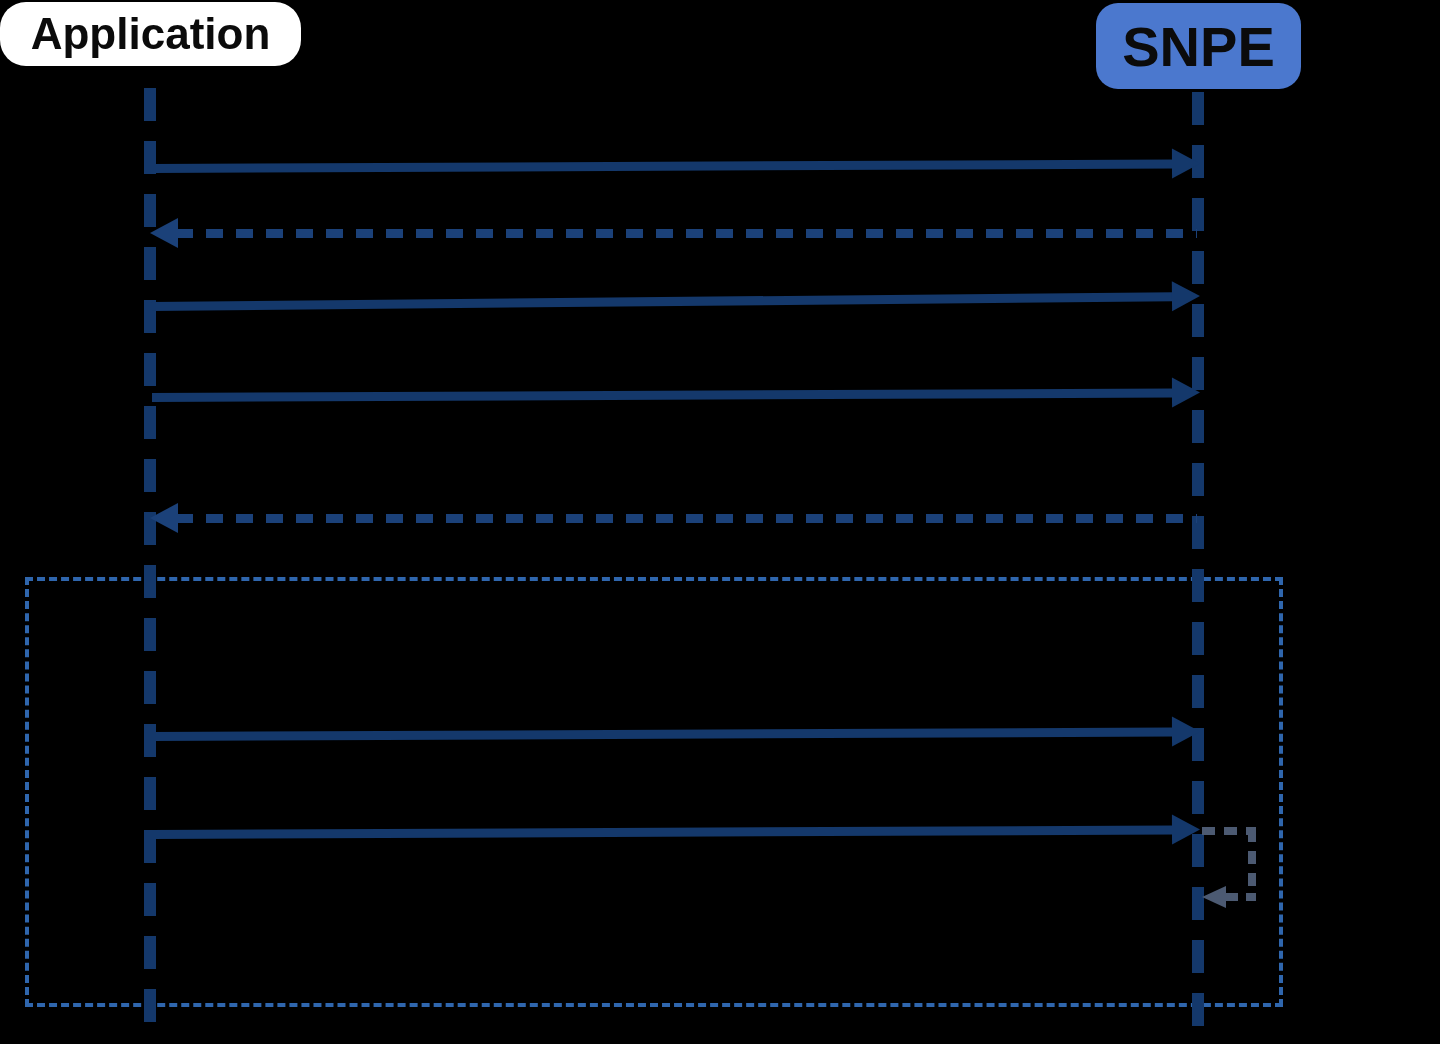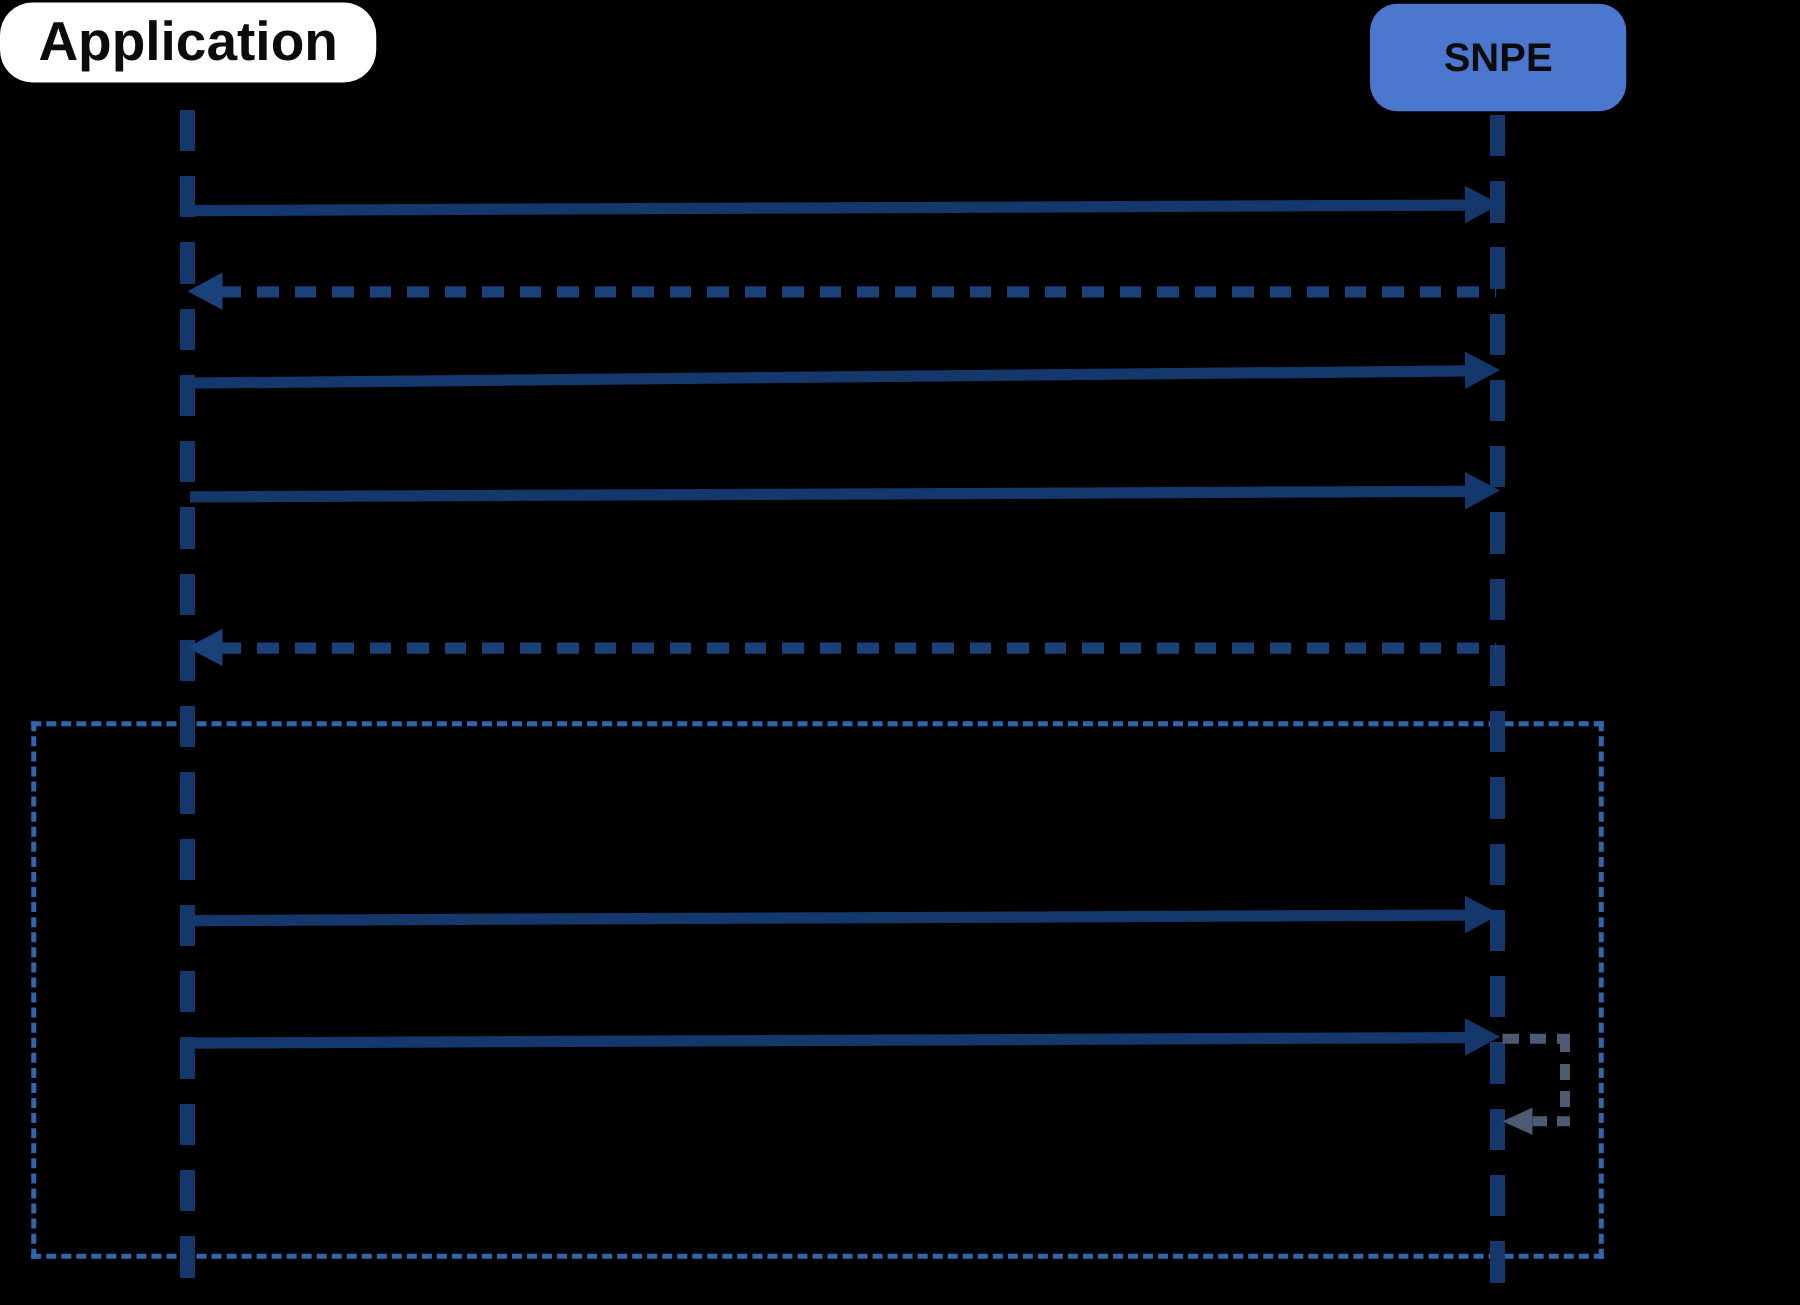--- a/index.html
+++ b/index.html
@@ -24,21 +24,21 @@
   .actor-app {
     left: 0px; top: 2px; width: 301px; height: 64px;
     background: #ffffff;
     border-radius: 26px;
     font-size: 44px;
   }
   .actor-snpe {
     left: 1096px; top: 3px; width: 205px; height: 86px;
     background: #4b78ce;
     border-radius: 22px;
-    font-size: 32px;
+    font-size: 56px;
   }
 
   
   .lifeline {
     position: absolute;
     width: 12px;
     background: repeating-linear-gradient(180deg,
       #14386b 0px, #14386b 33px,
       transparent 33px, transparent 53px);
   }

